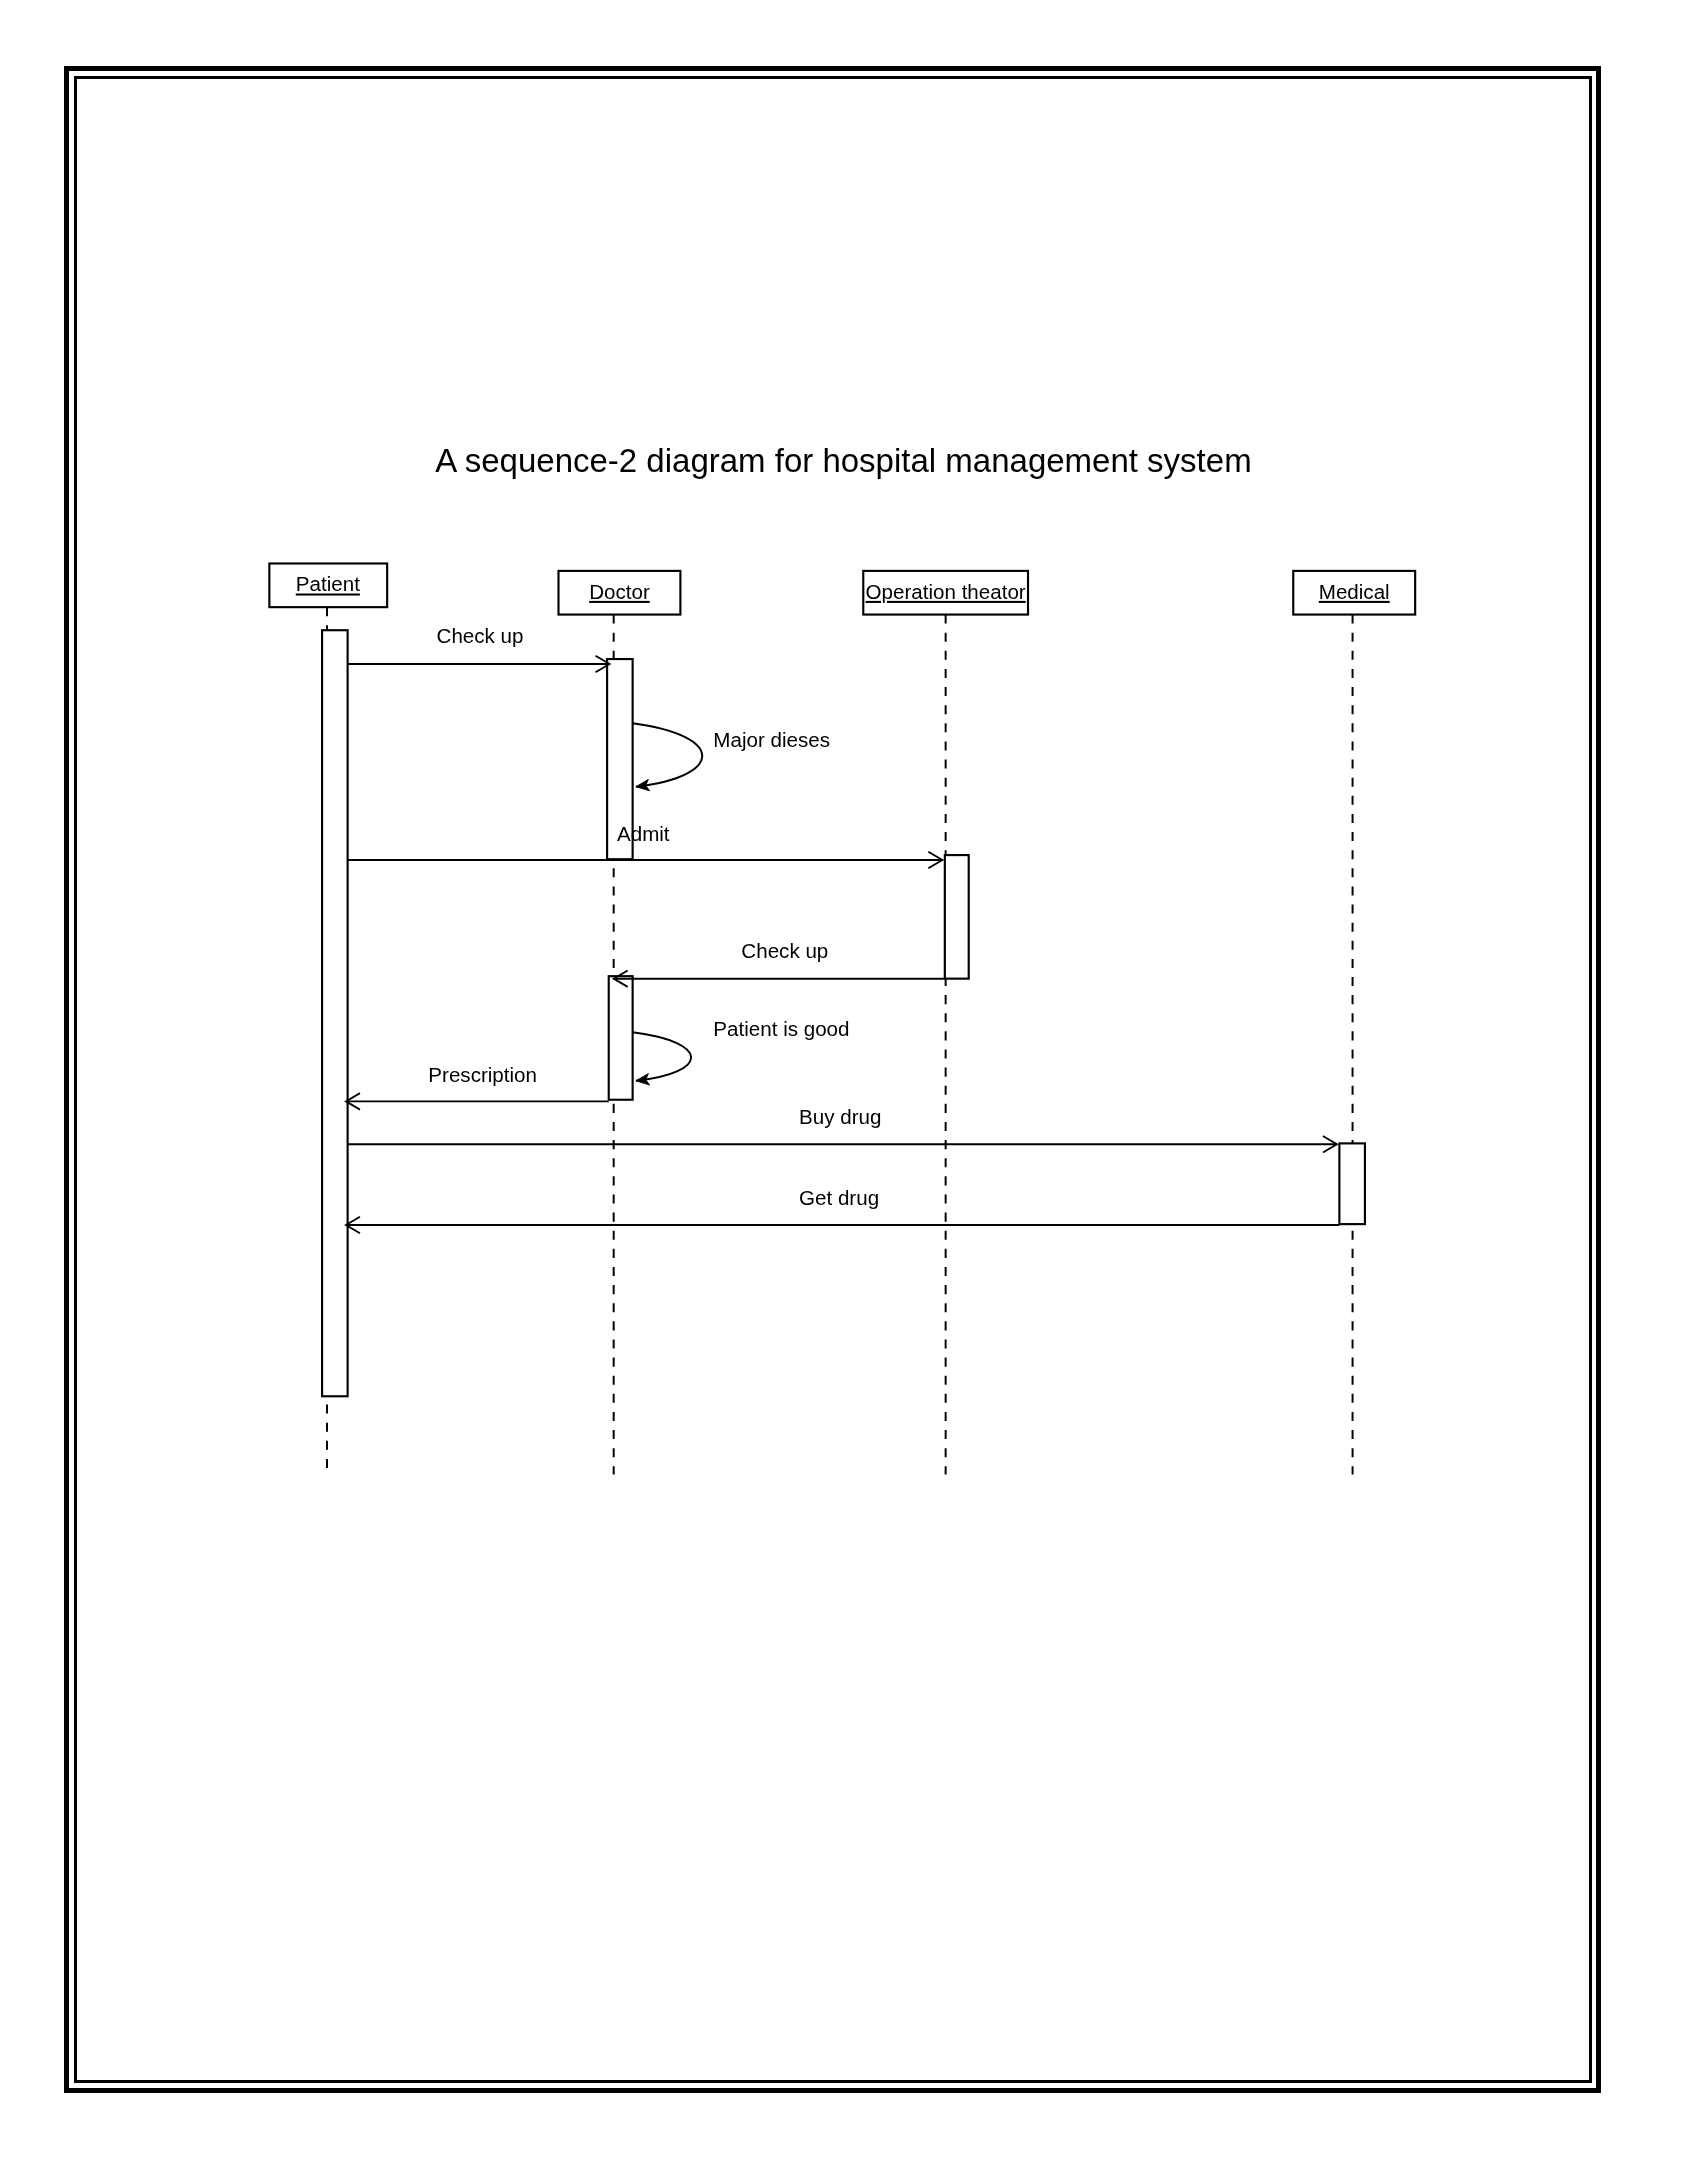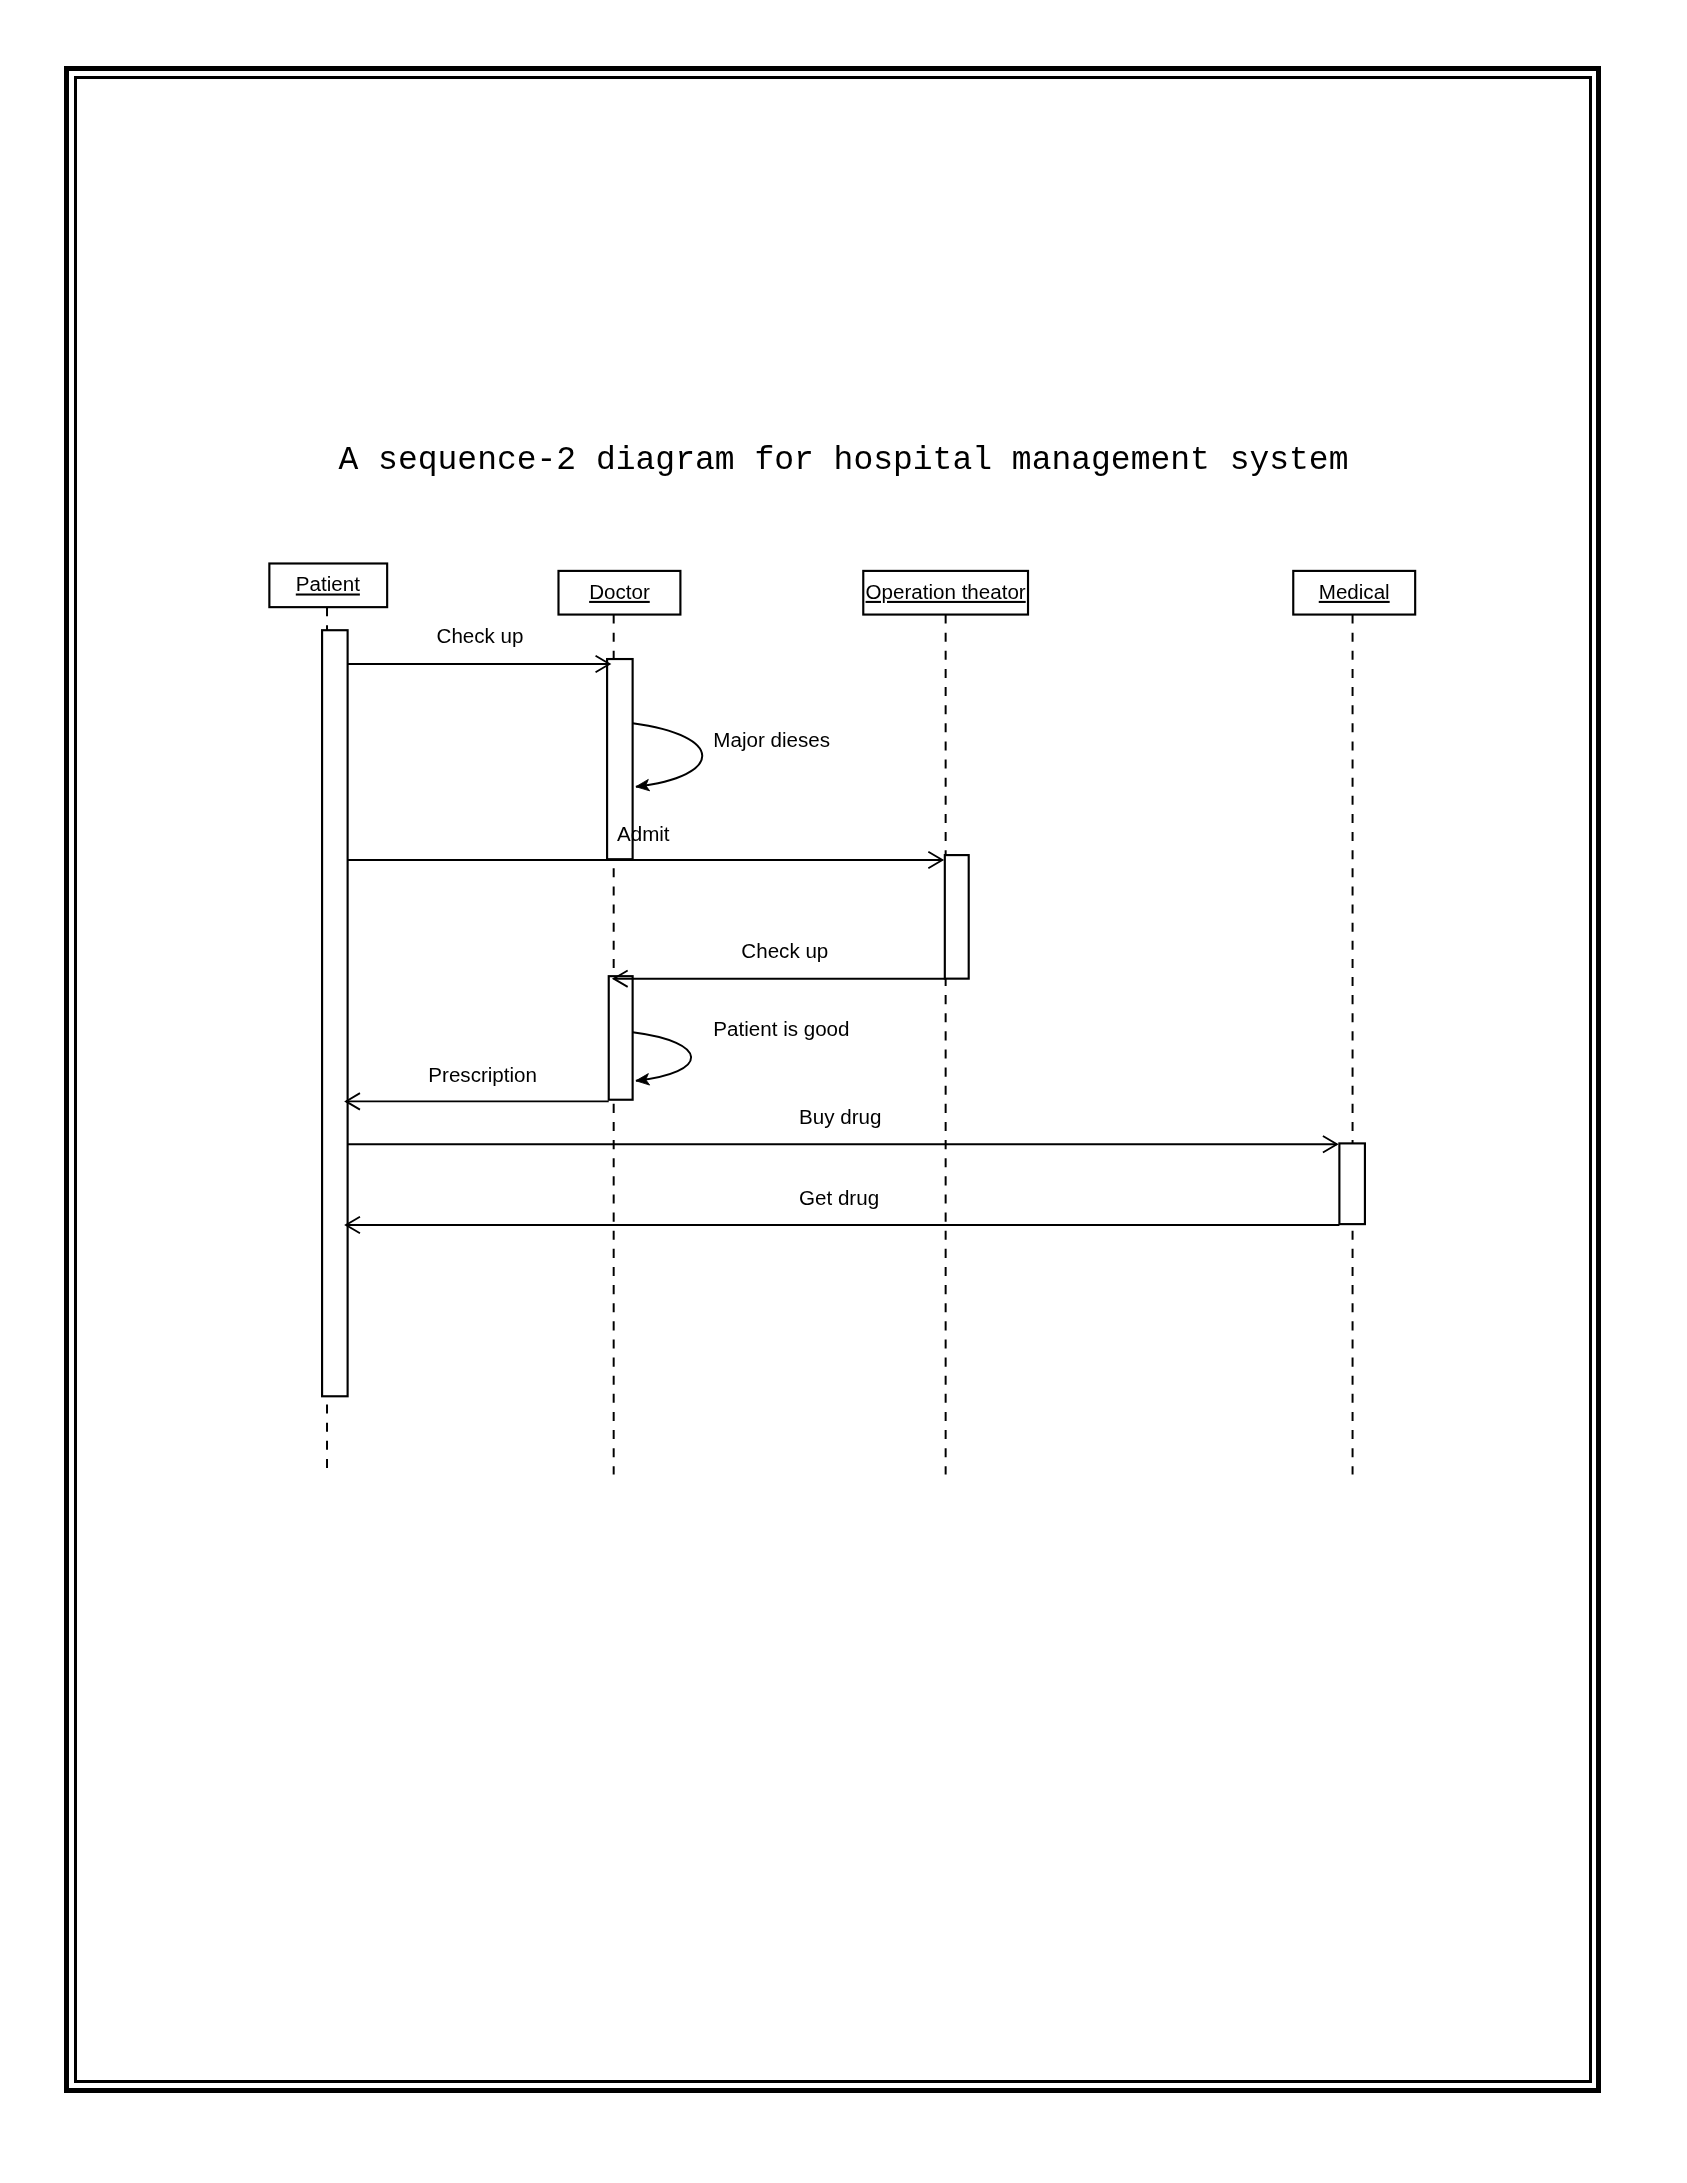--- a/index.html
+++ b/index.html
@@ -42,21 +42,21 @@
     box-sizing: border-box;
     background: transparent;
   }
   
   #diagram-title {
     position: absolute;
     left: 0;
     top: 442px;
     width: 1687px;
     text-align: center;
-    font-family: Liberation Mono, monospace;
+    font-family: Liberation Sans, sans-serif;
     font-size: 33px;
     color: #000000;
     letter-spacing: 0px;
     white-space: nowrap;
   }
   
   #diagram-canvas {
     position: absolute;
     left: 0;
     top: 0;

